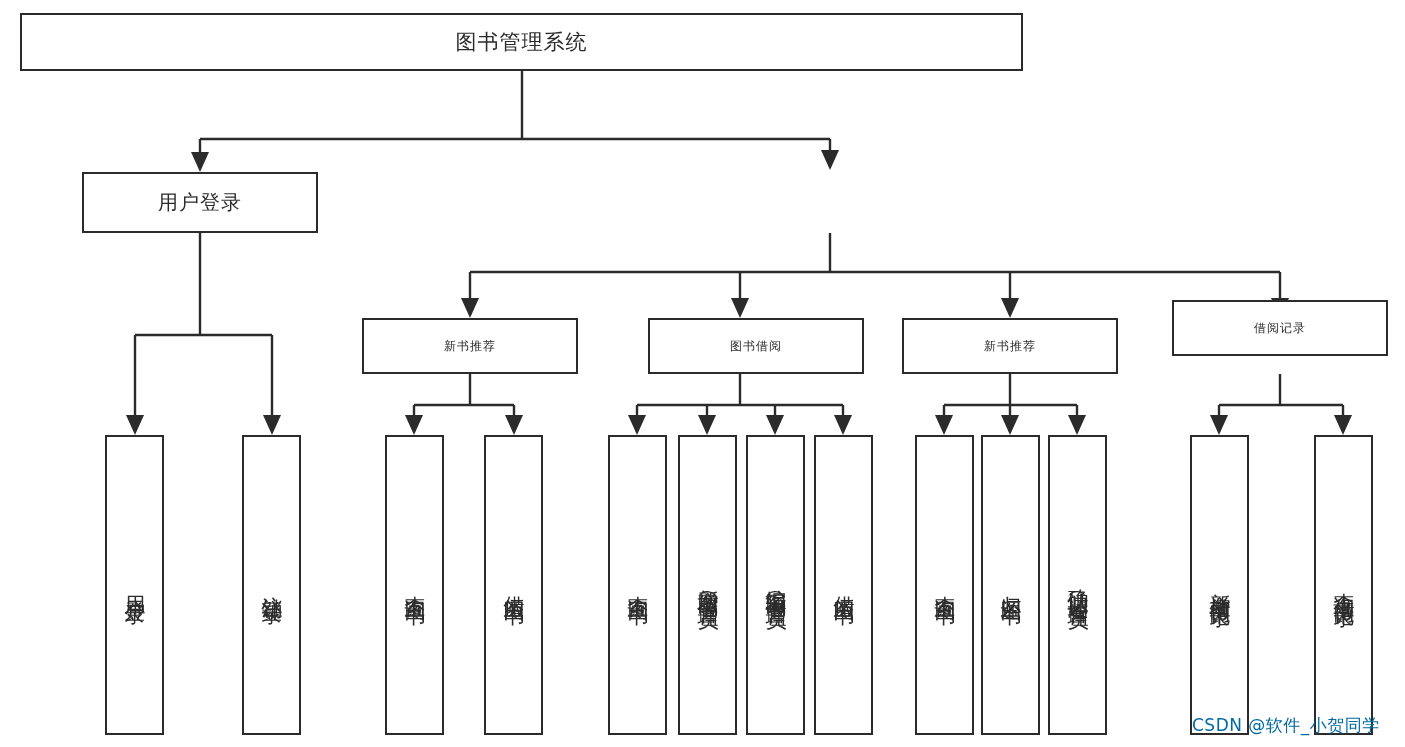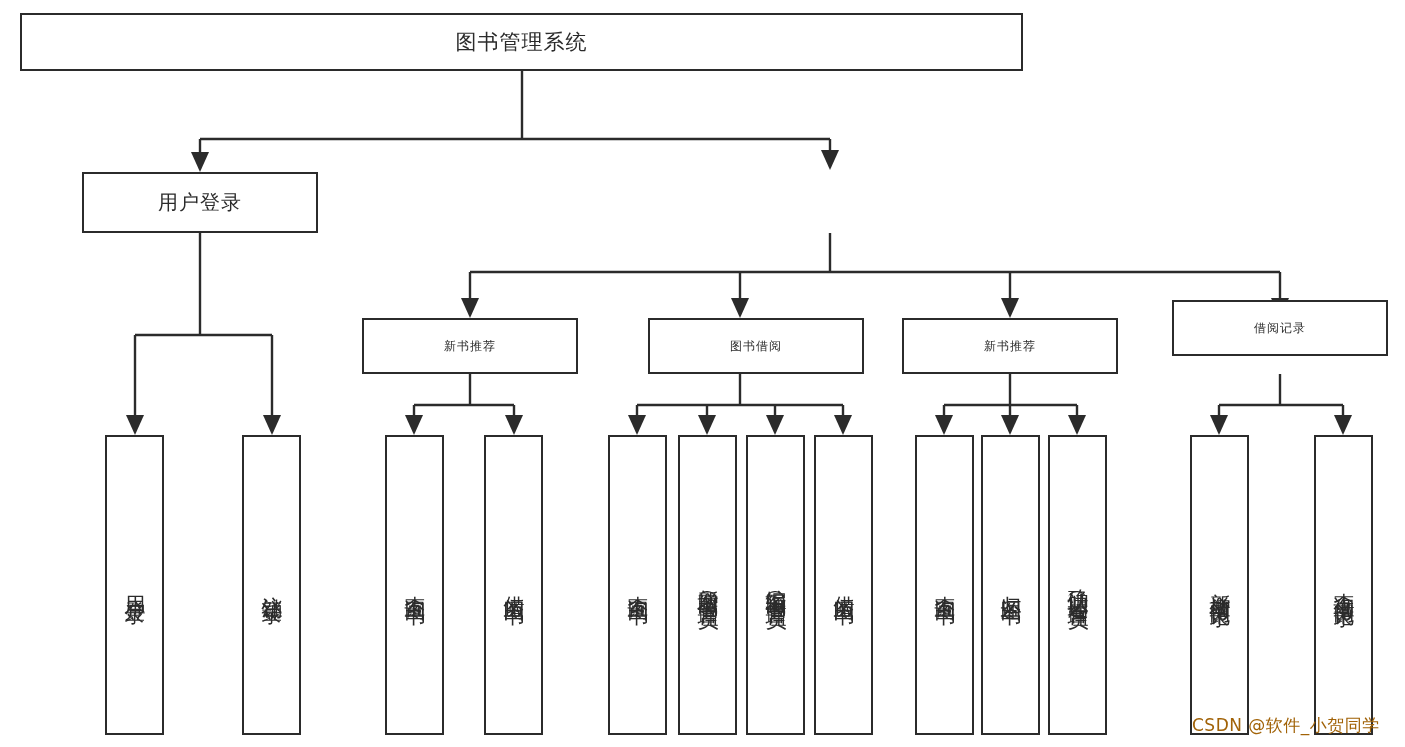--- a/index.html
+++ b/index.html
@@ -71,21 +71,21 @@
   }
   .node.leaf .vtext {
     display: block;
     writing-mode: vertical-rl;
     text-orientation: upright;
   }
   
   #watermark {
     position: absolute;
     font-size: 17px;
-    color: #a16207;
+    color: #0369a1;
     white-space: nowrap;
     letter-spacing: 0.5px;
   }
 </style>
 </head>
 <body>
 
 <div id="canvas">
 
   <svg id="connectors" viewBox="0 0 1405 747" width="1405" height="747" xmlns="http://www.w3.org/2000/svg">

